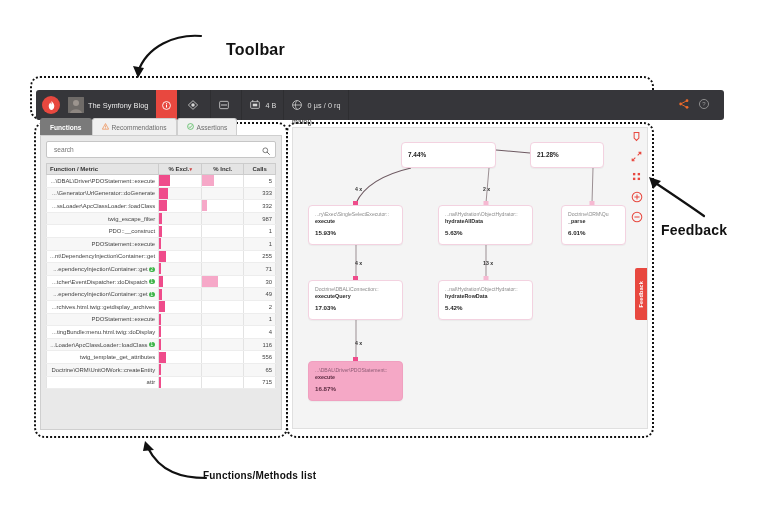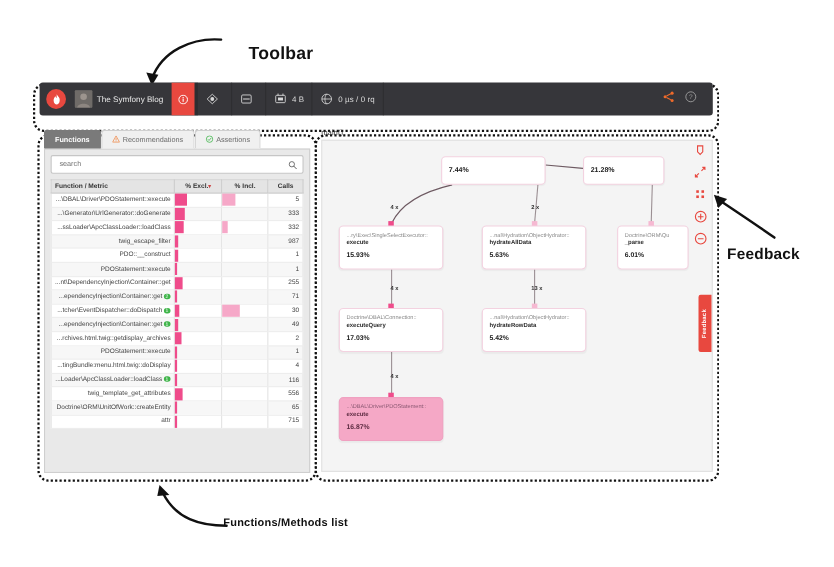--- a/index.html
+++ b/index.html
@@ -27,22 +27,22 @@
   .dashbox {
     position: absolute;
     border: 2px dotted #111;
     border-radius: 10px;
     pointer-events: none;
   }
 
   
   #toolbar {
     position: absolute;
-    left: 36px; top: 75px;
-    width: 612px; height: 30px;
+    left: 36px; top: 90px;
+    width: 688px; height: 30px;
     background: #36363a;
     border-radius: 3px;
     display: flex; align-items: center;
     padding: 0 6px 0 0;
     overflow: hidden;
   }
   .tb-item {
     display: flex; align-items: center;
     height: 30px;
     padding: 0 7px;

